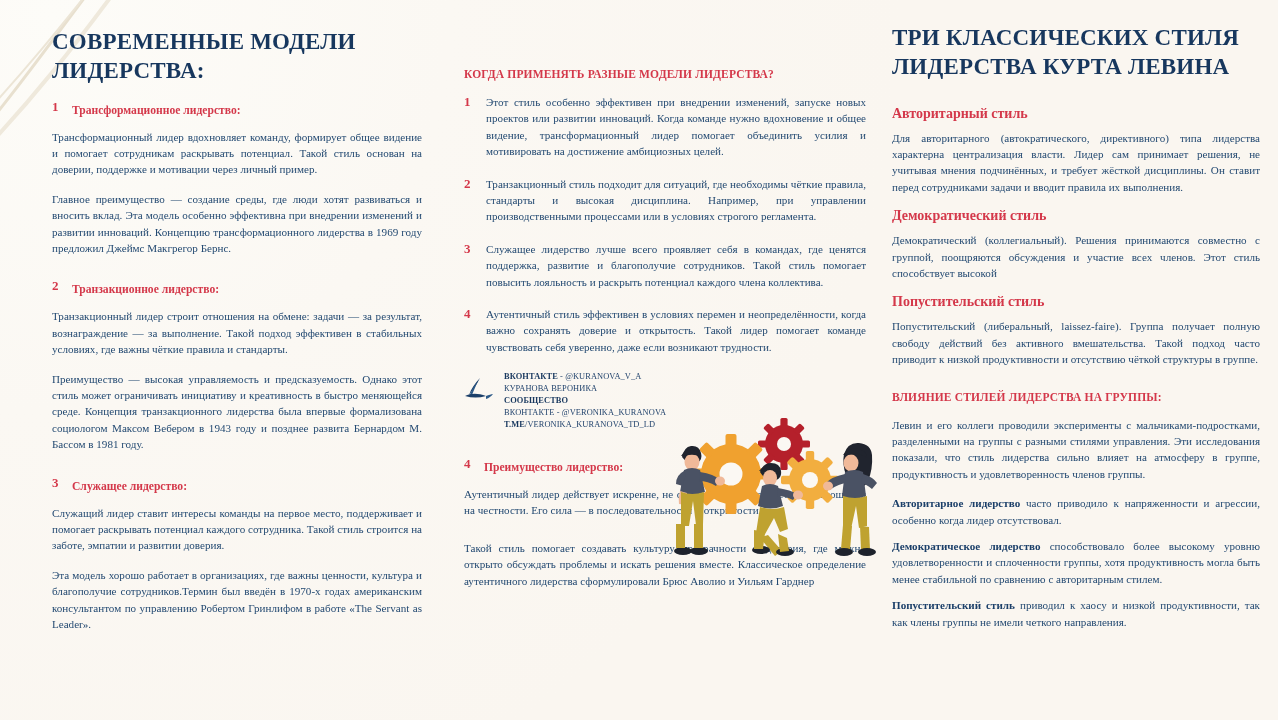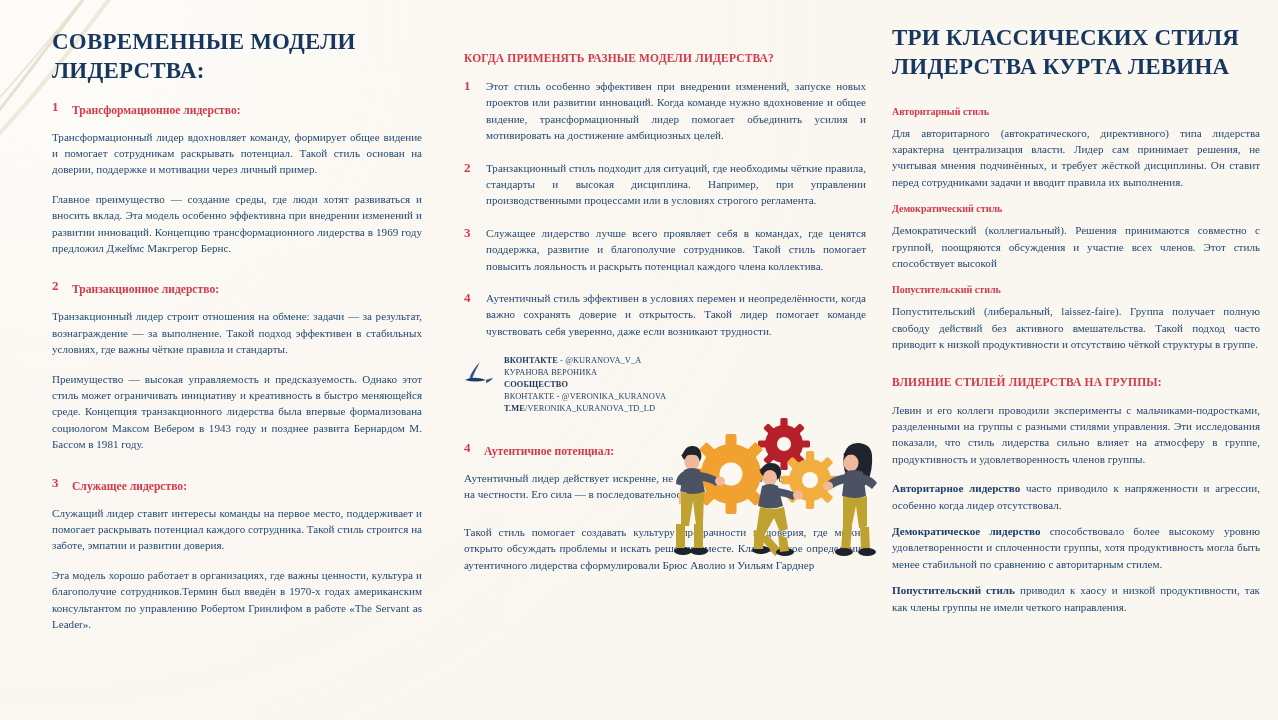--- a/index.html
+++ b/index.html
@@ -39,42 +39,42 @@
     inset: 0;
     display: flex;
     align-items: flex-start;
   }
 
   .col {
     box-sizing: border-box;
     position: relative;
   }
   .col-left  { width: 452px; padding: 28px 30px 0 52px; }
-  .col-mid   { width: 432px; padding: 52px 18px 0 12px; }
+  .col-mid   { width: 432px; padding: 68px 18px 0 12px; }
   .col-right { width: 394px; padding: 24px 18px 0 8px; }
 
   
   .main-title {
     font-size: 23px;
     line-height: 1.25;
     font-weight: bold;
     color: #17375e;
     letter-spacing: 0.2px;
     margin: 0 0 14px 0;
   }
   .section-kicker {
     font-size: 11.5px;
     font-weight: bold;
     color: #d4384a;
     letter-spacing: 0.15px;
     margin: 0 0 14px 0;
     text-transform: uppercase;
   }
   .sub-head {
-    font-size: 10px;
+    font-size: 14px;
     font-weight: bold;
     color: #d4384a;
     margin: 0 0 8px 0;
   }
 
   
   p.body {
     font-size: 11.1px;
     line-height: 1.48;
     color: #244a72;
@@ -231,21 +231,21 @@
           <div>
             <span class="strong">T.ME</span><span>/VERONIKA_KURANOVA_TD_LD</span>
           </div>
         </div>
       </div>
 
       <div style="height:22px"></div>
 
       <div class="num-head">
         <span class="num">4</span>
-        <span class="lbl">Аутентичное потенциал:</span>
+        <span class="lbl">Преимущество лидерство:</span>
       </div>
       <p class="body">Аутентичный лидер действует искренне, не скрывает слабости и строит отношения на честности. Его сила — в последовательности и открытости.</p>
       <div style="height:8px"></div>
       <p class="body">Такой стиль помогает создавать культуру прозрачности и доверия, где можно открыто обсуждать проблемы и искать решения вместе. Классическое определение аутентичного лидерства сформулировали Брюс Аволио и Уильям Гарднер</p>
     </div>
 
     <div class="col col-right">
       <h1 class="main-title">ТРИ КЛАССИЧЕСКИХ СТИЛЯ ЛИДЕРСТВА КУРТА ЛЕВИНА</h1>
 
       <div class="gap-sm"></div>

